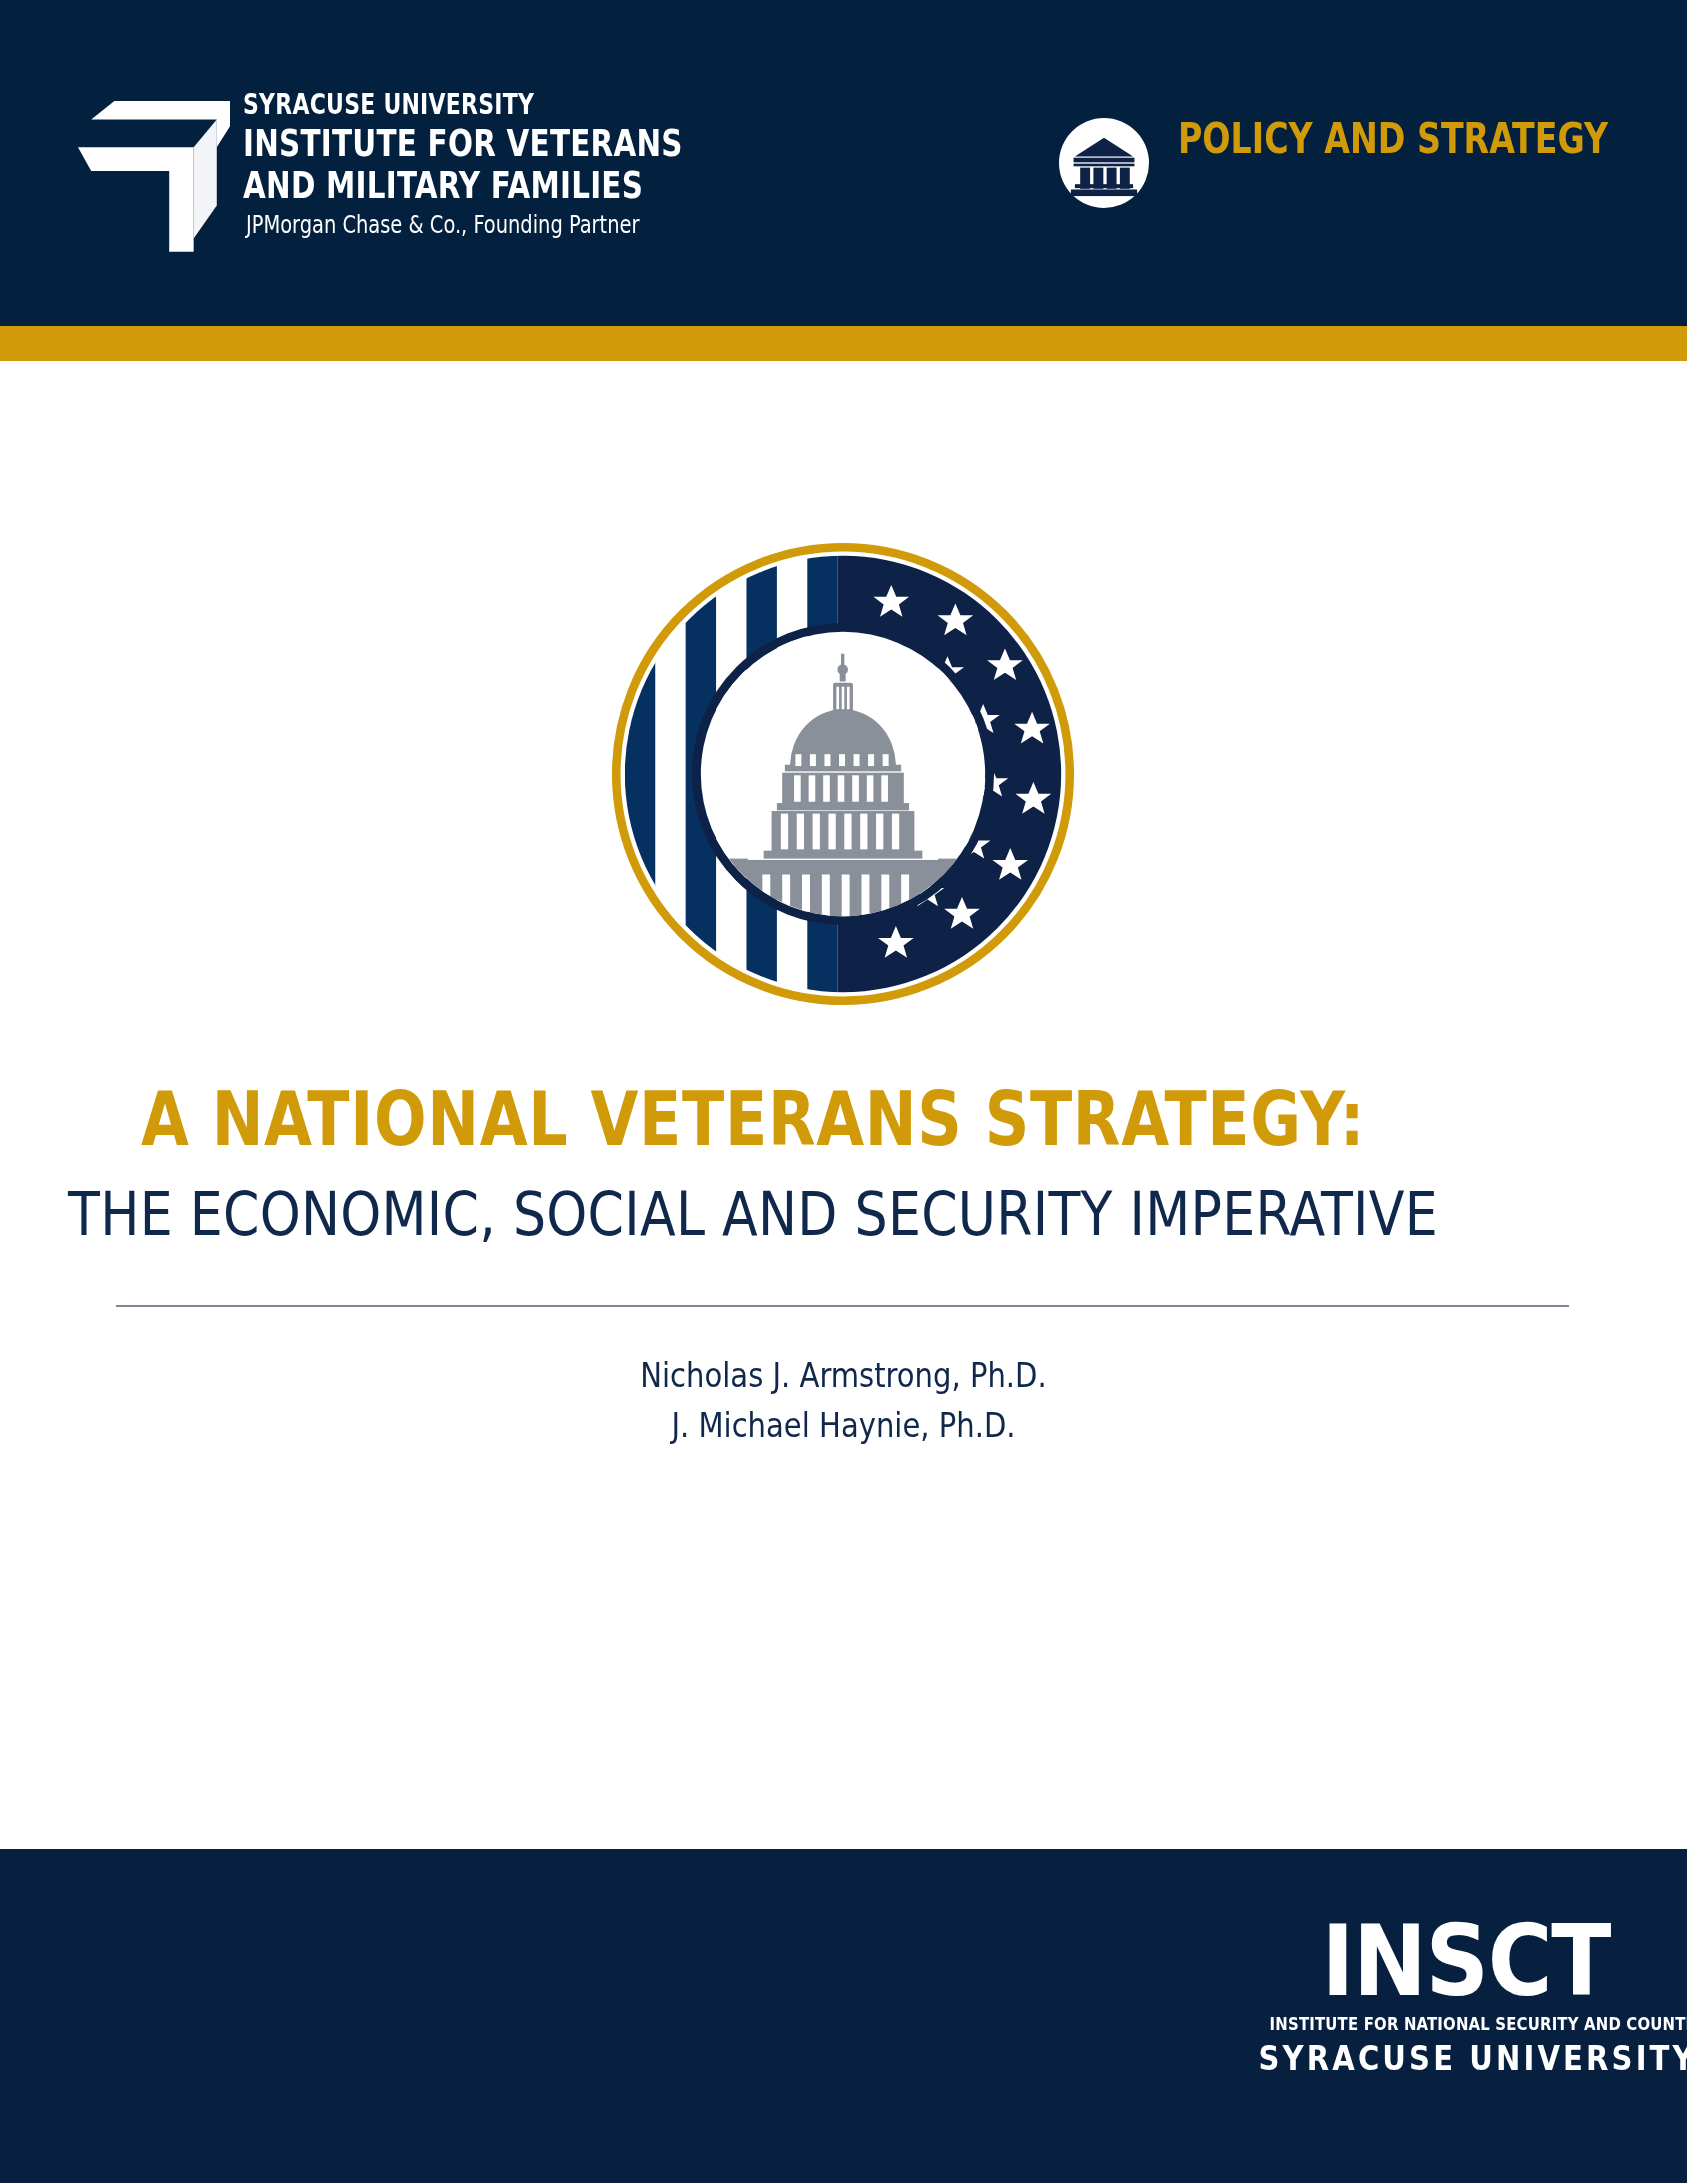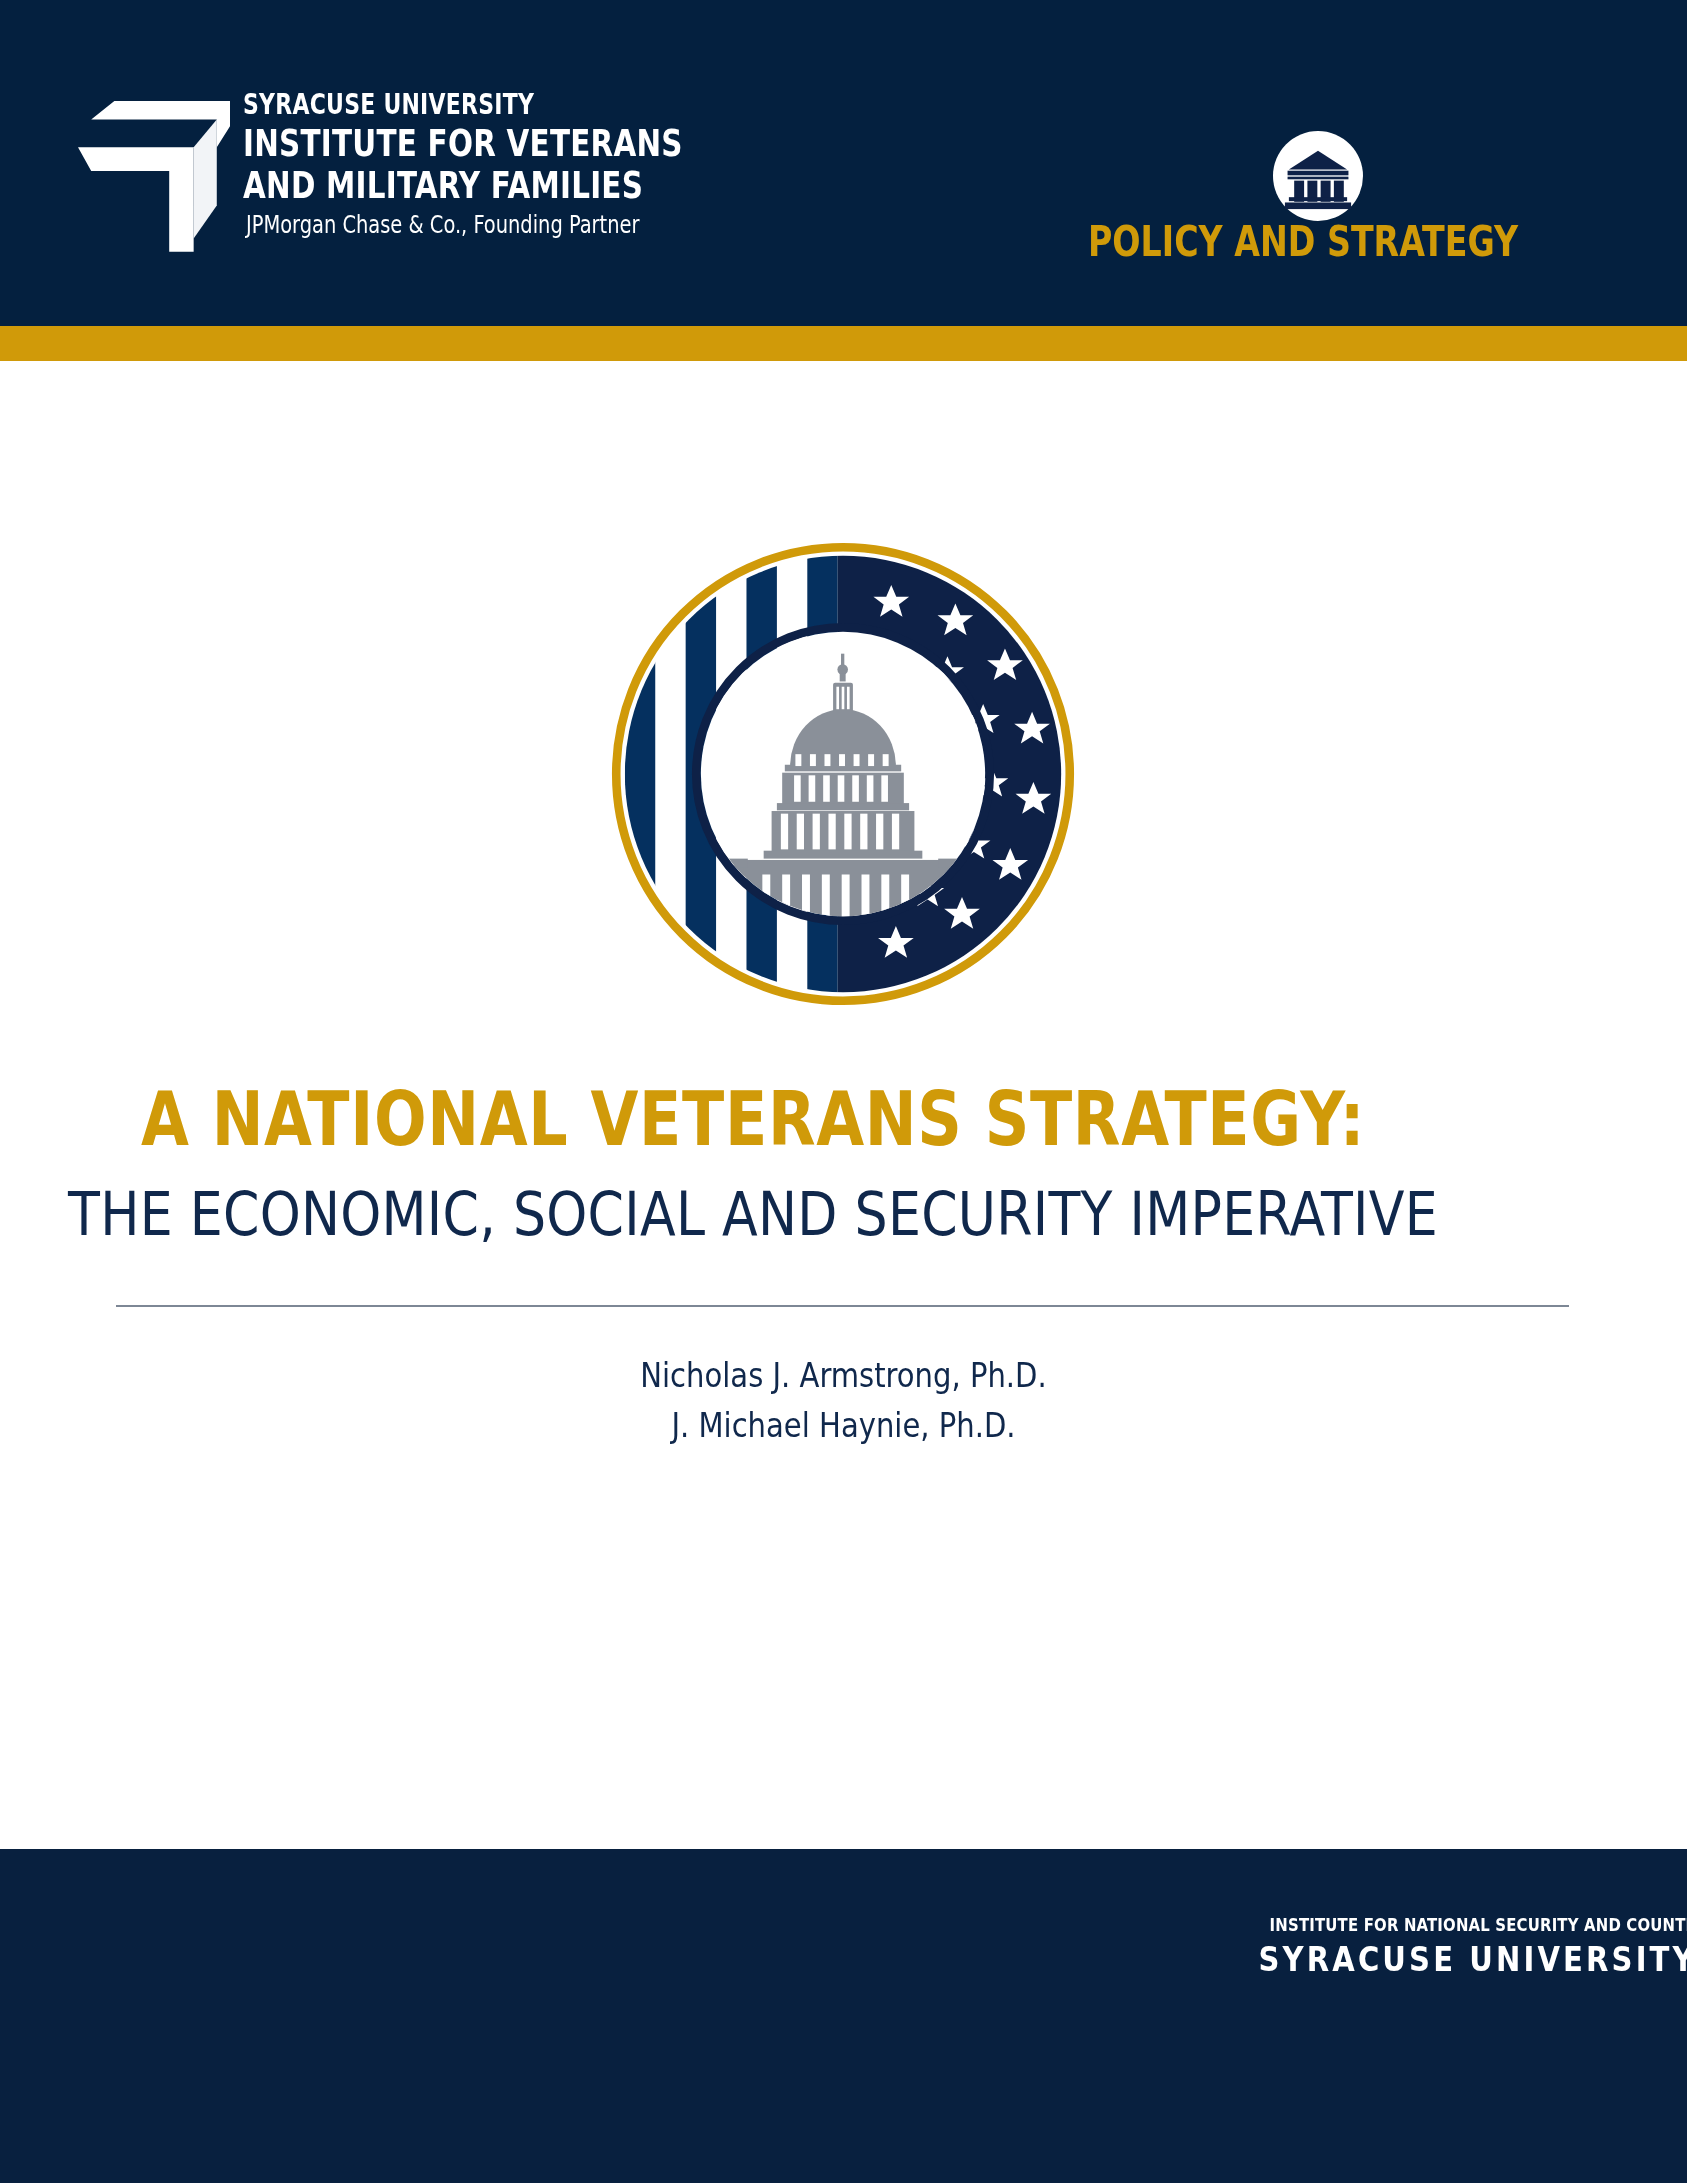--- a/index.html
+++ b/index.html
@@ -74,25 +74,24 @@
     transform: scaleX(0.9);
     transform-origin: left center;
     margin-top: 4px;
     margin-left: 3.3px;
   }
 
   
   #policy-badge {
     position: absolute;
     left: 1059px;
-    top: 131px;
+    top: 118px;
     height: 93px;
     display: flex;
-    align-items: center;
-    flex-direction: column;
+    align-items: flex-start;
   }
   #policy-emblem {
     width: 90px;
     height: 90px;
     flex: 0 0 auto;
   }
   #policy-label {
     margin-left: 29px;
     color: #d09a09;
     font-family: "Liberation Sans Narrow", "DejaVu Sans Condensed", "Liberation Sans", sans-serif;
@@ -405,16 +404,17 @@
 
 <div id="title-divider"></div>
 
 <div id="authors">
   <div class="author-line">Nicholas J. Armstrong, Ph.D.</div>
   <div class="author-line">J. Michael Haynie, Ph.D.</div>
 </div>
 
 <div id="footer-band"></div>
 <div id="insct-logo">
+  <div id="insct-acronym">INSCT</div>
   <div id="insct-full">INSTITUTE FOR NATIONAL SECURITY AND COUNTERTERRORISM</div>
   <div id="insct-univ">SYRACUSE UNIVERSITY</div>
 </div>
 
 
 </body></html>

